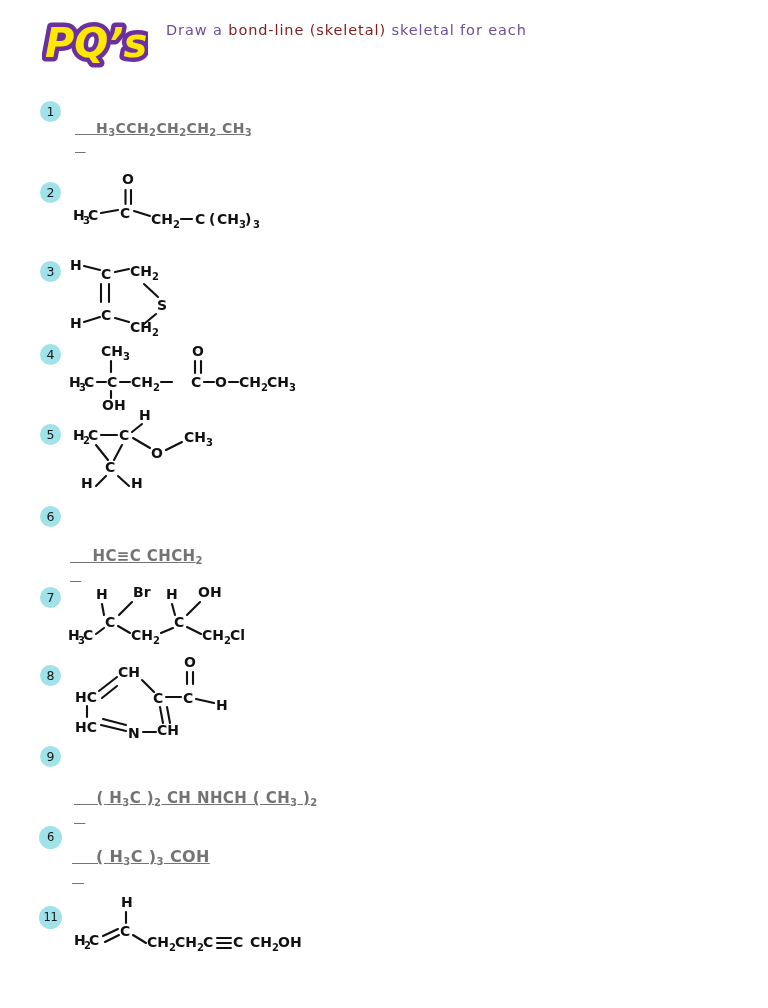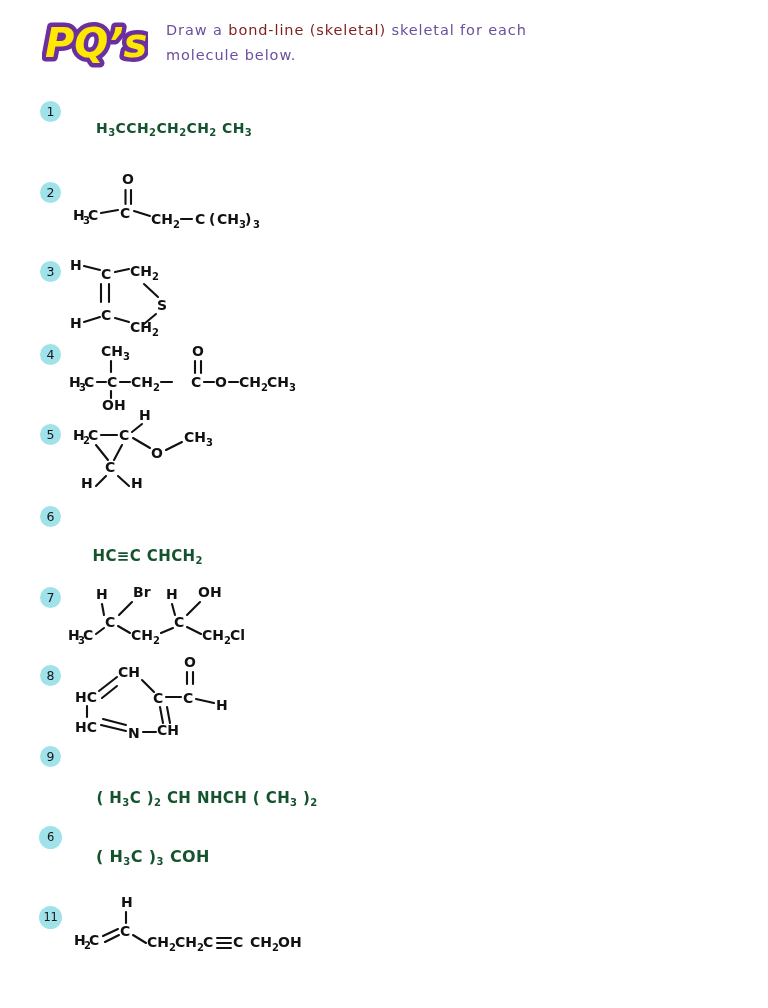--- a/index.html
+++ b/index.html
@@ -68,21 +68,22 @@
   }
   .badge.wide { width: 23px; height: 23px; line-height: 23px; font-size: 11.5px; }
 
   .formula {
     position: absolute;
     font-family: "DejaVu Sans", sans-serif;
     font-size: 14px;
     font-weight: bold;
     letter-spacing: 0.4px;
     white-space: pre;
-    color: #14532d;
+    color: #737373;
+    text-decoration: underline;
   }
   .formula sub { font-size: 10px; vertical-align: -3px; font-weight: bold; }
 
   
   .struct {
     position: absolute;
   }
   .struct svg { display: block; overflow: visible; }
   .atomlbl {
     font-family: "DejaVu Sans", sans-serif;
@@ -111,21 +112,20 @@
 
   <div id="logo">
     <svg width="106" height="52" viewBox="0 0 106 52">
       <text x="3" y="40" font-family="DejaVu Sans, sans-serif" font-size="40" font-weight="bold" font-style="italic" stroke="#6b2fa0" stroke-width="9" stroke-linejoin="round" fill="#6b2fa0">PQ’s</text>
       <text x="3" y="40" font-family="DejaVu Sans, sans-serif" font-size="40" font-weight="bold" font-style="italic" fill="#ffe800">PQ’s</text>
     </svg>
   </div>
 
   <div id="instructions">
     <span class="instr-line"><span>Draw a </span><span class="green">bond-line (skeletal)</span><span> skeletal for each</span></span>
-    <span class="instr-line">molecule below.</span>
   </div>
 </div>
 
 <div class="problem" style="top:0;">
   <div class="badge" style="left:40px; top:101px;">1</div>
   <div class="formula" style="left:75px; top:104px;">
     H<sub>3</sub>CCH<sub>2</sub>CH<sub>2</sub>CH<sub>2</sub> CH<sub>3</sub>
   </div>
 </div>
 

